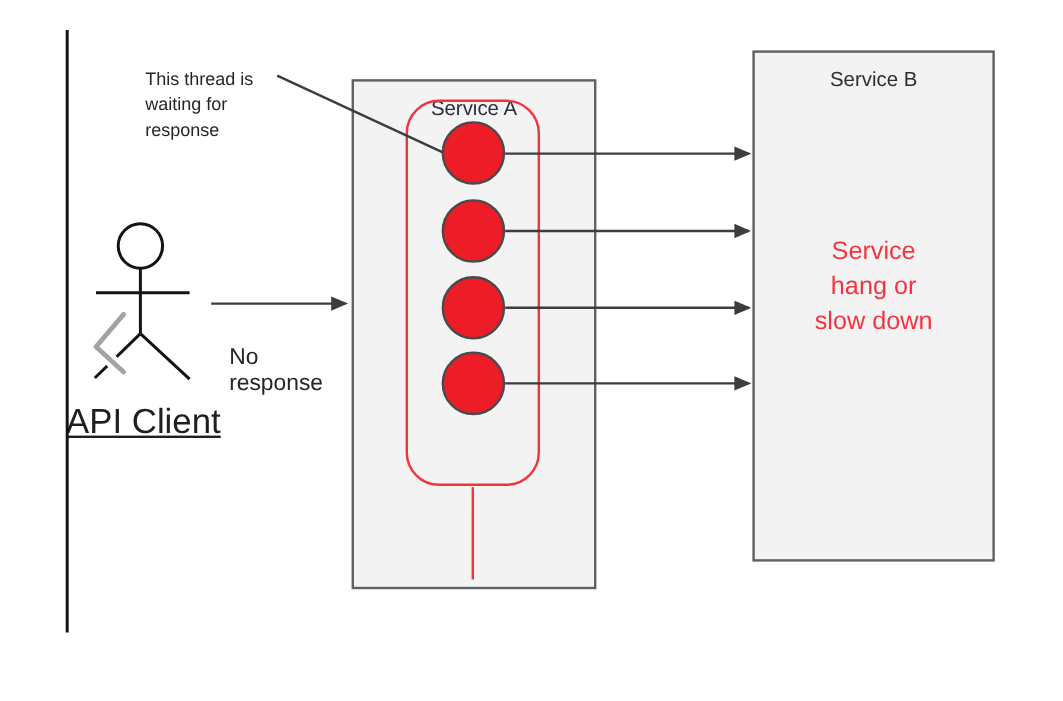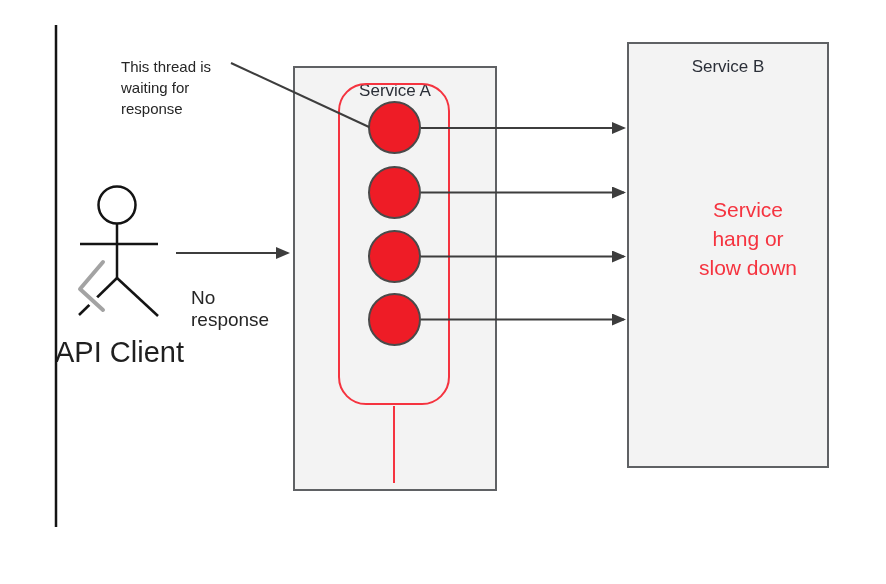--- a/index.html
+++ b/index.html
@@ -40,29 +40,29 @@
   .thread-circle{
     position:absolute;left:368px;width:53px;height:53px;
     border-radius:50%;background:var(--thread-fill);
     border:2px solid var(--thread-stroke);
     box-sizing:border-box;z-index:2;
   }
 
   #service-b-status{
     position:absolute;top:151px;left:0;width:100%;
     text-align:center;font-size:21px;line-height:29px;
-    color:var(--red-accent);white-space:pre-line;margin-left:20px;
+    color:var(--red-accent);white-space:pre-line;
   }
 
   .note{
     position:absolute;white-space:pre-line;color:var(--text-dark);z-index:2;
   }
   #note-thread-waiting{left:105px;top:56px;font-size:15px;line-height:21px;margin-left:16px;}
   #note-no-response{left:191px;top:287px;font-size:19px;line-height:22px;}
-  #label-api-client{left:55px;top:336px;font-size:29px;color:#1f1f1f;}
+  #label-api-client{left:55px;top:336px;font-size:29px;color:#1f1f1f;text-decoration:underline;}
   #note-all-threads{left:295px;top:496px;font-size:16px;line-height:22px;}
 
   #overlay{
     position:absolute;left:0;top:0;width:886px;height:584px;
     z-index:3;pointer-events:none;
   }
   .gray-line{stroke:var(--line);stroke-width:2;fill:none;}
   .dark-line{stroke:#141414;stroke-width:2.5;fill:none;}
   .red-line{stroke:var(--red-accent);stroke-width:2;fill:none;}
   .arrow-head{fill:var(--line);}

